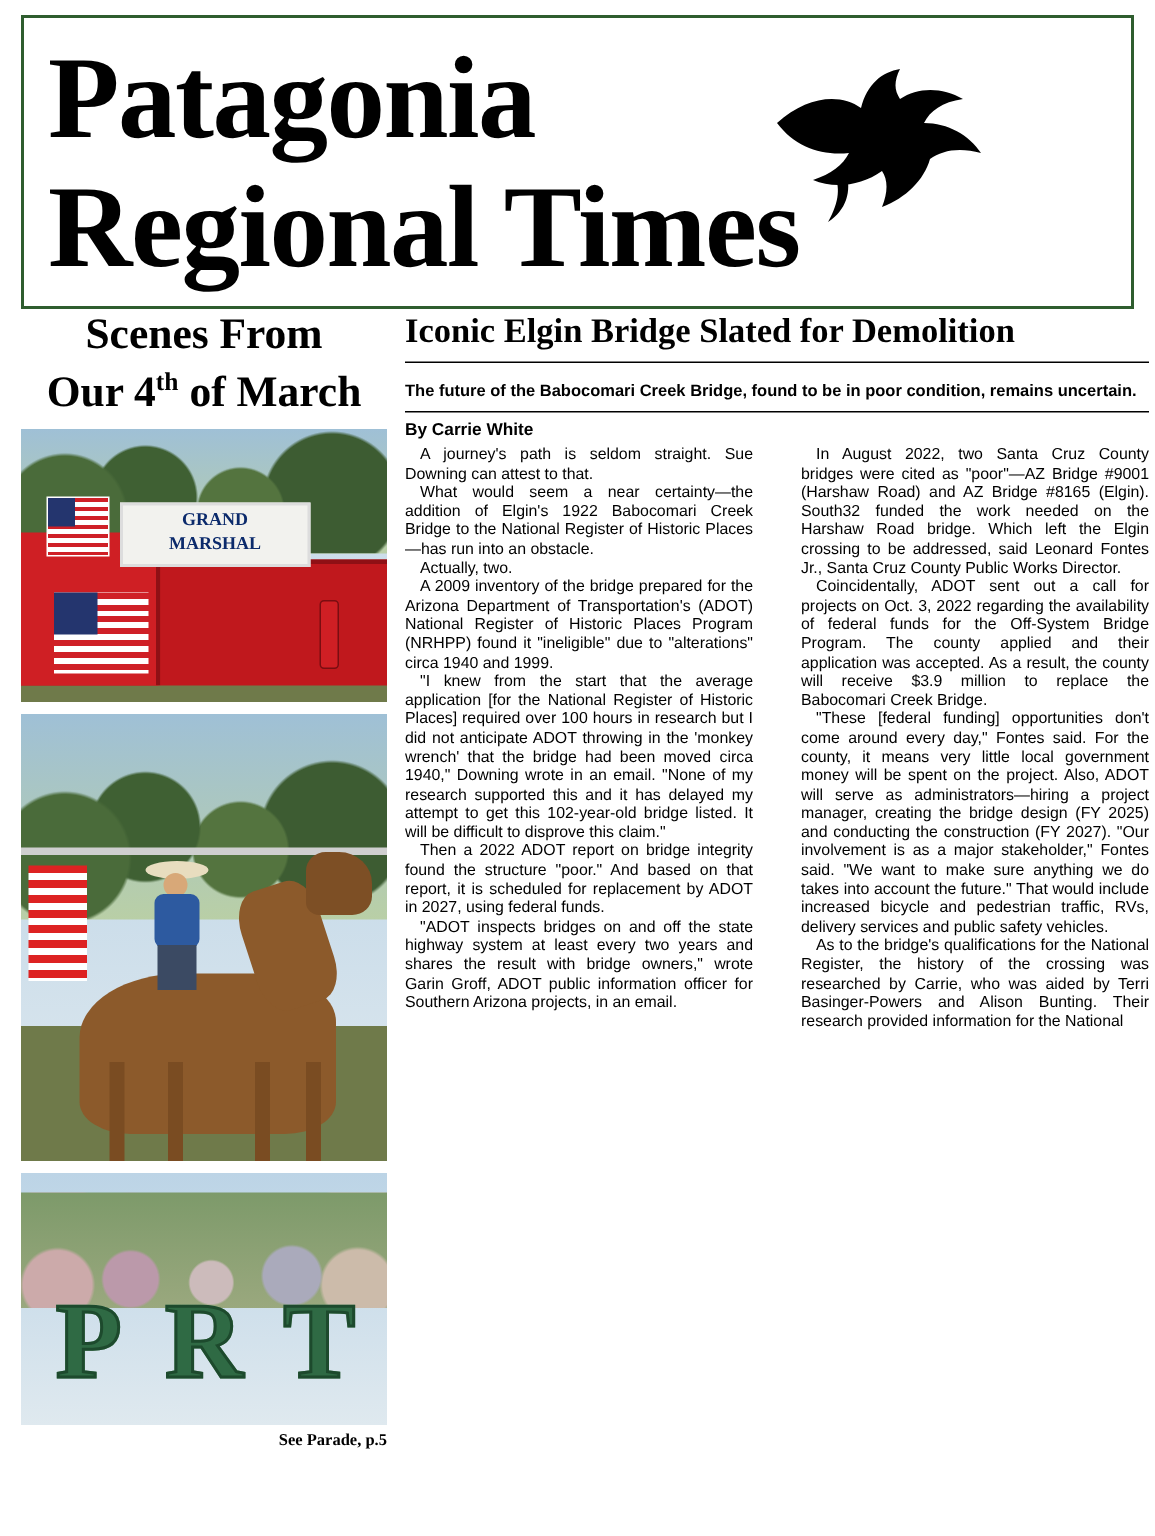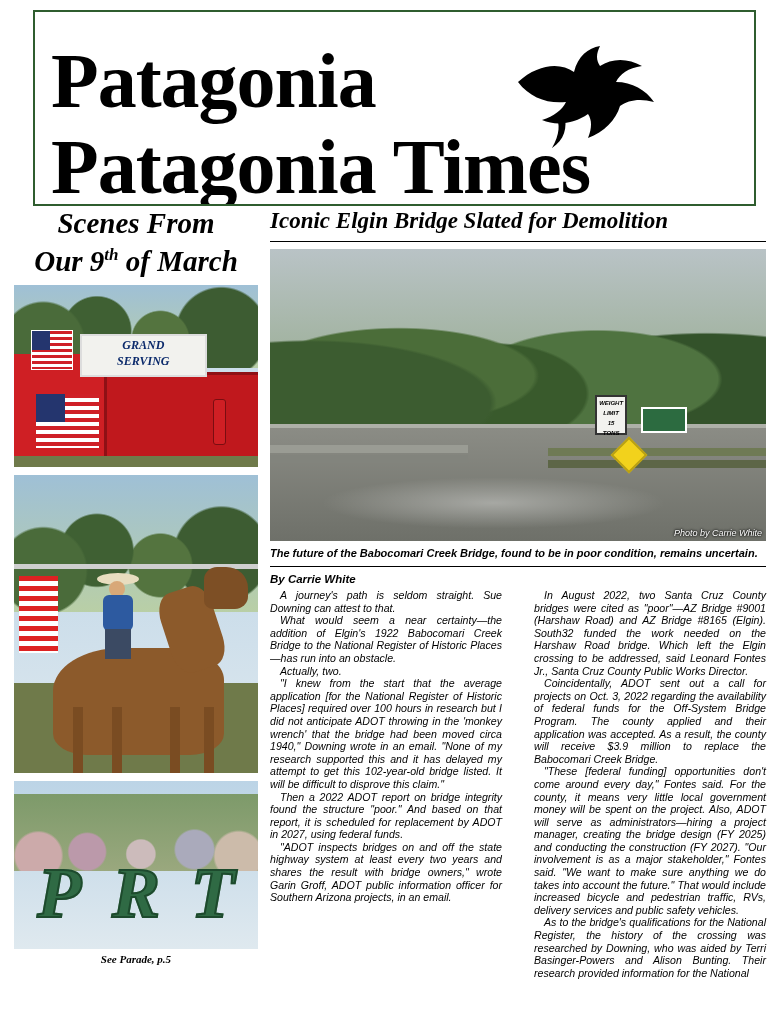--- a/index.html
+++ b/index.html
@@ -18,22 +18,21 @@
     width: 770px; height: 1024px;
     padding: 10px 14px 6px 14px;
   }
 
   
   .masthead {
     border: 2px solid #2f5d2f;
     height: 196px;
     position: relative;
     overflow: hidden;
-    padding: 20px 16px 0 16px;
-    margin-left: 19px;
+    padding: 4px 16px 0 16px;
   }
   .masthead-title {
     font-family: "Liberation Serif", serif;
     font-weight: bold;
     font-size: 78px;
     line-height: 86px;
     letter-spacing: -1px;
     margin-top: 6px;
   }
   .masthead-title .line2 { display: block; }
@@ -57,21 +56,20 @@
     border-bottom: 1.5px solid #000;
     margin-bottom: 6px;
   }
   .dateline .center { flex: 1; text-align: center; }
 
   
   .content {
     display: flex;
     gap: 12px;
     height: 770px;
-    font-style: italic;
   }
   .left-col { width: 244px; flex: none; }
   .right-col { flex: 1; }
 
   
   .left-head {
     font-family: "Liberation Serif", serif;
     font-weight: bold;
     font-size: 29px;
     line-height: 31px;
@@ -85,21 +83,21 @@
     width: 100%;
     overflow: hidden;
     background: #cfd8c8;
     margin-bottom: 8px;
   }
   .photo.p1 { height: 182px; }
   .photo.p2 { height: 298px; }
   .photo.p3 { height: 168px; }
 
   .jump-left {
-    text-align: center;
+    text-align: right;
     font-size: 11px;
     font-weight: bold;
     font-family: "Liberation Serif", serif;
     margin-top: -4px;
   }
 
   
   .headline {
     font-family: "Liberation Serif", serif;
     font-weight: bold;
@@ -232,57 +230,57 @@
   .wet { position: absolute; left: 10%; bottom: 4%; width: 70%; height: 18%; background: radial-gradient(ellipse at center, rgba(255,255,255,.35), transparent 70%); }
 </style>
 </head>
 <body>
 
 <div class="page">
 
   <div class="masthead">
     <div class="masthead-title">
       <span>Patagonia</span>
-      <span class="line2">Patagonia Times</span>
+      <span class="line2">Regional Times</span>
     </div>
     <svg class="bird" viewBox="0 0 150 110">
       <path fill="#000" d="M10 40 C30 22 52 20 66 30 C70 14 80 6 92 4 C88 12 88 18 92 24 C104 16 120 16 134 24 C120 26 112 32 108 40 C124 40 138 48 146 60 C132 56 120 58 112 64 C108 78 96 90 80 96 C84 86 84 78 80 72 C66 82 48 84 34 78 C46 74 54 68 58 60 C40 62 22 56 10 40 Z"></path>
       <path fill="#000" d="M56 72 C60 86 56 98 44 106 C52 92 52 82 48 74 Z"></path>
     </svg>
   </div>
 
 
   <div class="content">
 
     <div class="left-col">
       <div class="left-head">
         <div>Scenes From</div>
         <div>
-          <span>Our 9</span><sup>th</sup><span> of March</span>
+          <span>Our 4</span><sup>th</sup><span> of March</span>
         </div>
       </div>
 
       <div class="photo p1">
         <div class="sky"></div>
         <div class="trees"></div>
         <div class="ground"></div>
         <div class="truck-body"></div>
         <div class="truck-cab"></div>
         <div class="rider" style="left:42%;">
             <i></i>
           </div>
         <div class="rider" style="left:56%;">
             <i></i>
           </div>
         <div class="rider" style="left:70%;">
             <i></i>
           </div>
         <div class="banner">
           <span>GRAND</span>
-          <span>SERVING</span>
+          <span>MARSHAL</span>
         </div>
         <div class="flag-sm"></div>
         <div class="flag-big"></div>
         <div class="extinguisher"></div>
       </div>
 
       <div class="photo p2">
         <div class="sky"></div>
         <div class="trees"></div>
         <div class="arena-rail"></div>
@@ -312,54 +310,38 @@
           <span>T</span>
         </div>
       </div>
 
       <div class="jump-left">See Parade, p.5</div>
     </div>
 
     <div class="right-col">
       <div class="headline">Iconic Elgin Bridge Slated for Demolition</div>
 
-      <div class="lead-photo">
-        <div class="bridge-sky"></div>
-        <div class="bridge-trees"></div>
-        <div class="road"></div>
-        <div class="wet"></div>
-        <div class="guard-left"></div>
-        <div class="guard-right"></div>
-        <div class="sign-green"></div>
-        <div class="sign-white">
-          <b>WEIGHT</b>
-          <b>LIMIT</b>
-          <b>15</b>
-          <b>TONS</b>
-        </div>
-        <div class="sign-yellow"></div>
-        <div class="credit">Photo by Carrie White</div>
-      </div>
 
       <div class="caption">The future of the Babocomari Creek Bridge, found to be in poor condition, remains uncertain.</div>
       <div class="byline">By Carrie White</div>
 
       <div class="story">
         <div class="col">
           <p>A journey's path is seldom straight. Sue Downing can attest to that.</p>
           <p>What would seem a near certainty—the addition of Elgin's 1922 Babocomari Creek Bridge to the National Register of Historic Places—has run into an obstacle.</p>
           <p>Actually, two.</p>
+          <p>A 2009 inventory of the bridge prepared for the Arizona Department of Transportation's (ADOT) National Register of Historic Places Program (NRHPP) found it "ineligible" due to "alterations" circa 1940 and 1999.</p>
           <p>"I knew from the start that the average application [for the National Register of Historic Places] required over 100 hours in research but I did not anticipate ADOT throwing in the 'monkey wrench' that the bridge had been moved circa 1940," Downing wrote in an email. "None of my research supported this and it has delayed my attempt to get this 102-year-old bridge listed. It will be difficult to disprove this claim."</p>
           <p>Then a 2022 ADOT report on bridge integrity found the structure "poor." And based on that report, it is scheduled for replacement by ADOT in 2027, using federal funds.</p>
           <p>"ADOT inspects bridges on and off the state highway system at least every two years and shares the result with bridge owners," wrote Garin Groff, ADOT public information officer for Southern Arizona projects, in an email.</p>
         </div>
         <div class="col">
           <p>In August 2022, two Santa Cruz County bridges were cited as "poor"—AZ Bridge #9001 (Harshaw Road) and AZ Bridge #8165 (Elgin). South32 funded the work needed on the Harshaw Road bridge. Which left the Elgin crossing to be addressed, said Leonard Fontes Jr., Santa Cruz County Public Works Director.</p>
           <p>Coincidentally, ADOT sent out a call for projects on Oct. 3, 2022 regarding the availability of federal funds for the Off-System Bridge Program. The county applied and their application was accepted. As a result, the county will receive $3.9 million to replace the Babocomari Creek Bridge.</p>
           <p>"These [federal funding] opportunities don't come around every day," Fontes said. For the county, it means very little local government money will be spent on the project. Also, ADOT will serve as administrators—hiring a project manager, creating the bridge design (FY 2025) and conducting the construction (FY 2027). "Our involvement is as a major stakeholder," Fontes said. "We want to make sure anything we do takes into account the future." That would include increased bicycle and pedestrian traffic, RVs, delivery services and public safety vehicles.</p>
-          <p>As to the bridge's qualifications for the National Register, the history of the crossing was researched by Downing, who was aided by Terri Basinger-Powers and Alison Bunting. Their research provided information for the National</p>
+          <p>As to the bridge's qualifications for the National Register, the history of the crossing was researched by Carrie, who was aided by Terri Basinger-Powers and Alison Bunting. Their research provided information for the National</p>
 
         </div>
       </div>
     </div>
 
   </div>
 </div>
 
 </body></html>

